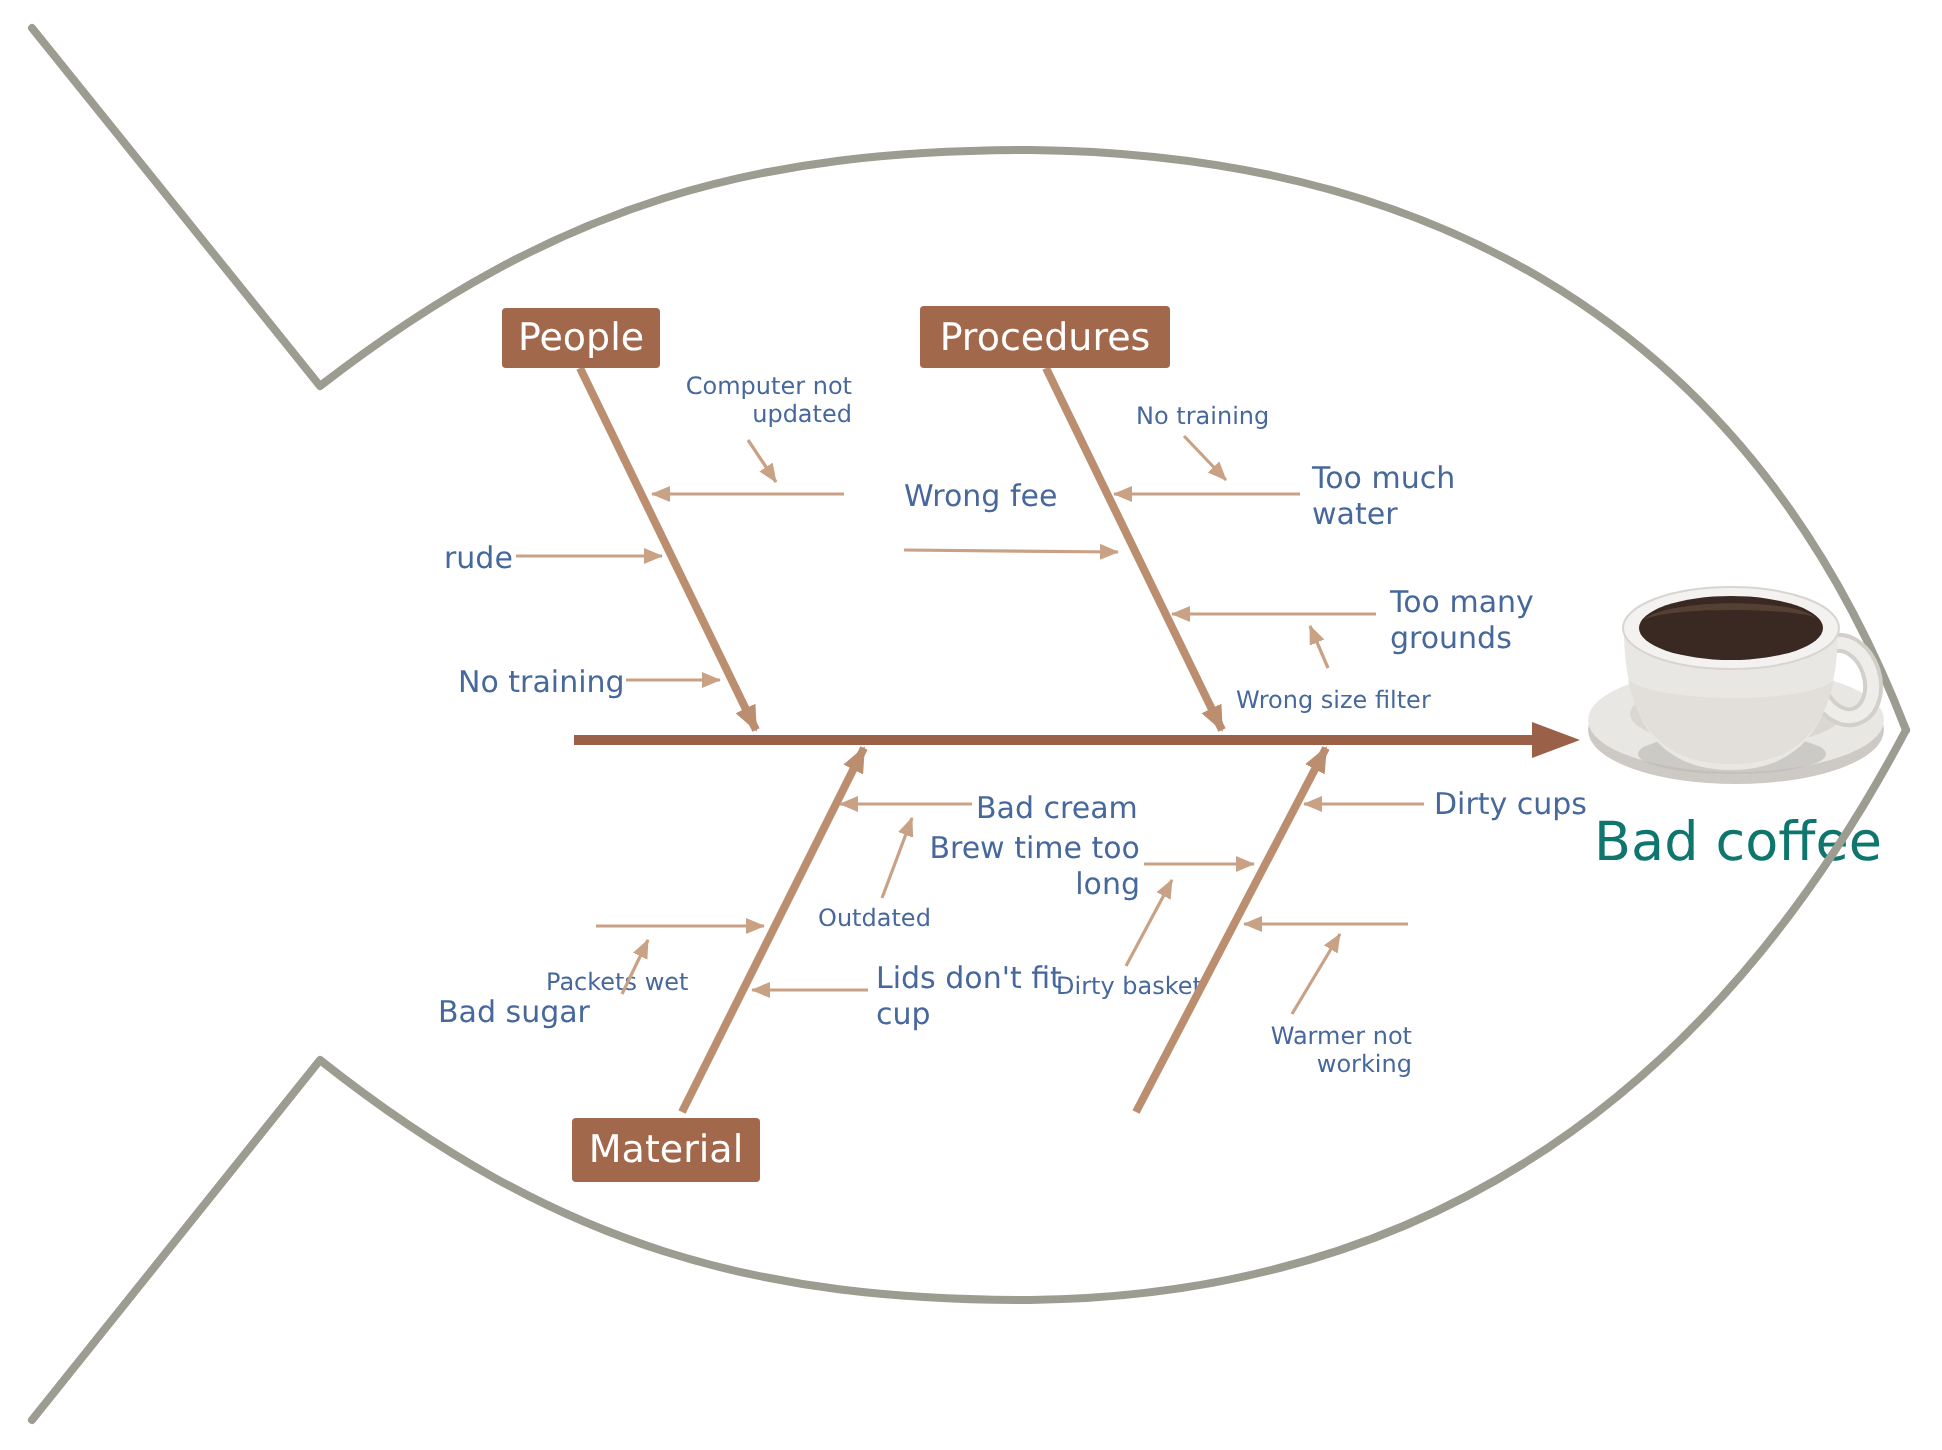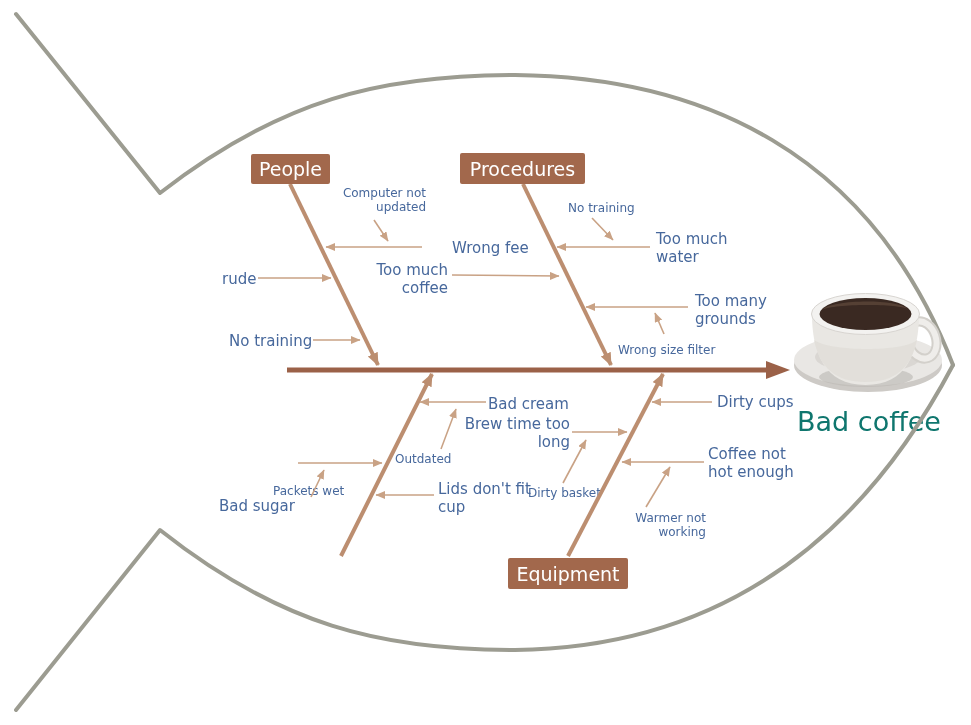--- a/index.html
+++ b/index.html
@@ -45,36 +45,34 @@
 
 <div class="canvas">
 
   <div class="labels">
 
     <div class="cause small r wrap" style="left:336px;top:186px;width:90px;">Computer not updated</div>
     <div class="cause" style="left:428px;top:239px;margin-left:24px;">Wrong fee</div>
     <div class="cause" style="left:222px;top:270px;text-align:center;">rude</div>
     <div class="cause" style="left:229px;top:332px;">No training</div>
 
-    <div class="cause r wrap" style="left:363px;top:261px;width:85px;">Too much coffee</div>
     <div class="cause small" style="left:568px;top:201px;">No training</div>
     <div class="cause wrap" style="left:695px;top:292px;width:80px;">Too many grounds</div>
     <div class="cause wrap" style="left:656px;top:230px;width:80px;">Too much water</div>
     <div class="cause small" style="left:618px;top:343px;">Wrong size filter</div>
 
     <div class="cause" style="left:488px;top:395px;">Bad cream</div>
-    <div class="cause small" style="left:395px;top:452px;">Outdated</div>
+    <div class="cause small" style="left:409px;top:452px;">Outdated</div>
     <div class="cause" style="left:219px;top:456px;margin-top:41px;">Bad sugar</div>
     <div class="cause small" style="left:273px;top:484px;">Packets wet</div>
     <div class="cause wrap" style="left:438px;top:480px;width:100px;">Lids don't fit cup</div>
 
     <div class="cause r wrap" style="left:458px;top:415px;width:112px;">Brew time too long</div>
     <div class="cause small" style="left:528px;top:486px;">Dirty basket</div>
     <div class="cause" style="left:717px;top:393px;">Dirty cups</div>
-    <div class="cause wrap" style="left:708px;top:445px;width:95px;">Coffee not hot enough</div>
     <div class="cause small r wrap" style="left:627px;top:511px;width:79px;">Warmer not working</div>
 
     <div class="effect">Bad coffee</div>
   </div>
 
   <svg class="lines" width="971" height="725" viewBox="0 0 971 725">
     <defs>
       <marker id="arrBranch" markerUnits="userSpaceOnUse" markerWidth="11" markerHeight="9" refX="9" refY="4" orient="auto">
         <path d="M0,0 L9.5,4 L0,8 Z" fill="#C9A285"></path>
       </marker>
@@ -140,16 +138,16 @@
                C905,352 830,352 814,340 Z" fill="#DEDBD6" opacity="0.7"></path>
       <ellipse cx="865.5" cy="314" rx="54" ry="20.5" fill="#F3F2F0" stroke="#D8D5D1" stroke-width="1"></ellipse>
       <ellipse cx="865.5" cy="314" rx="46" ry="16" fill="#3A2922"></ellipse>
       <path d="M822,310 C830,300 895,298 908,309 C900,304 834,303 822,310 Z" fill="#5C463A" opacity="0.8"></path>
     </g>
   </svg>
 
   <div class="boxes">
     <div class="catbox" style="left:251px;top:154px;width:79px;height:30px;">People</div>
     <div class="catbox" style="left:460px;top:153px;width:125px;height:31px;">Procedures</div>
-    <div class="catbox" style="left:508px;top:558px;width:120px;height:31px;">Equipment</div>
+    <div class="catbox" style="left:286px;top:559px;width:94px;height:32px;">Material</div>
   </div>
 
 </div>
 
 </body></html>

